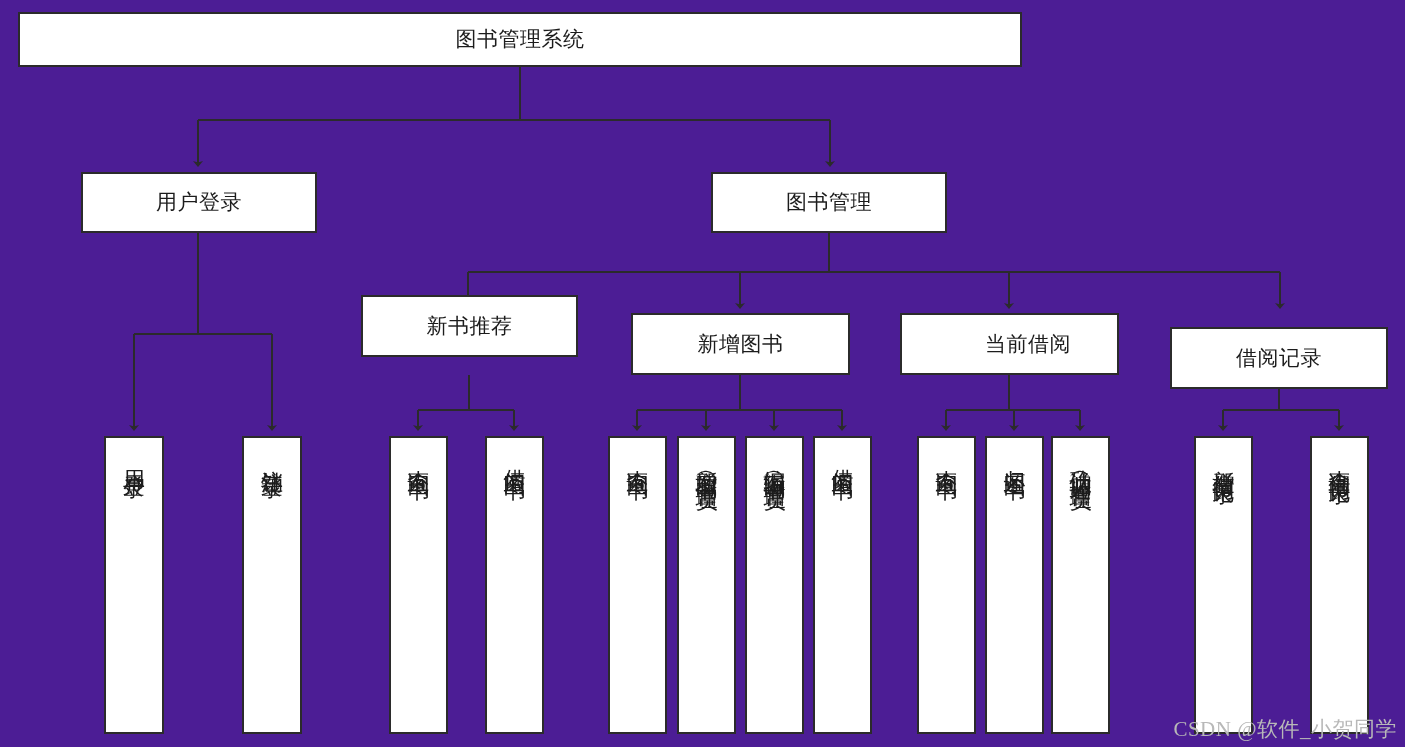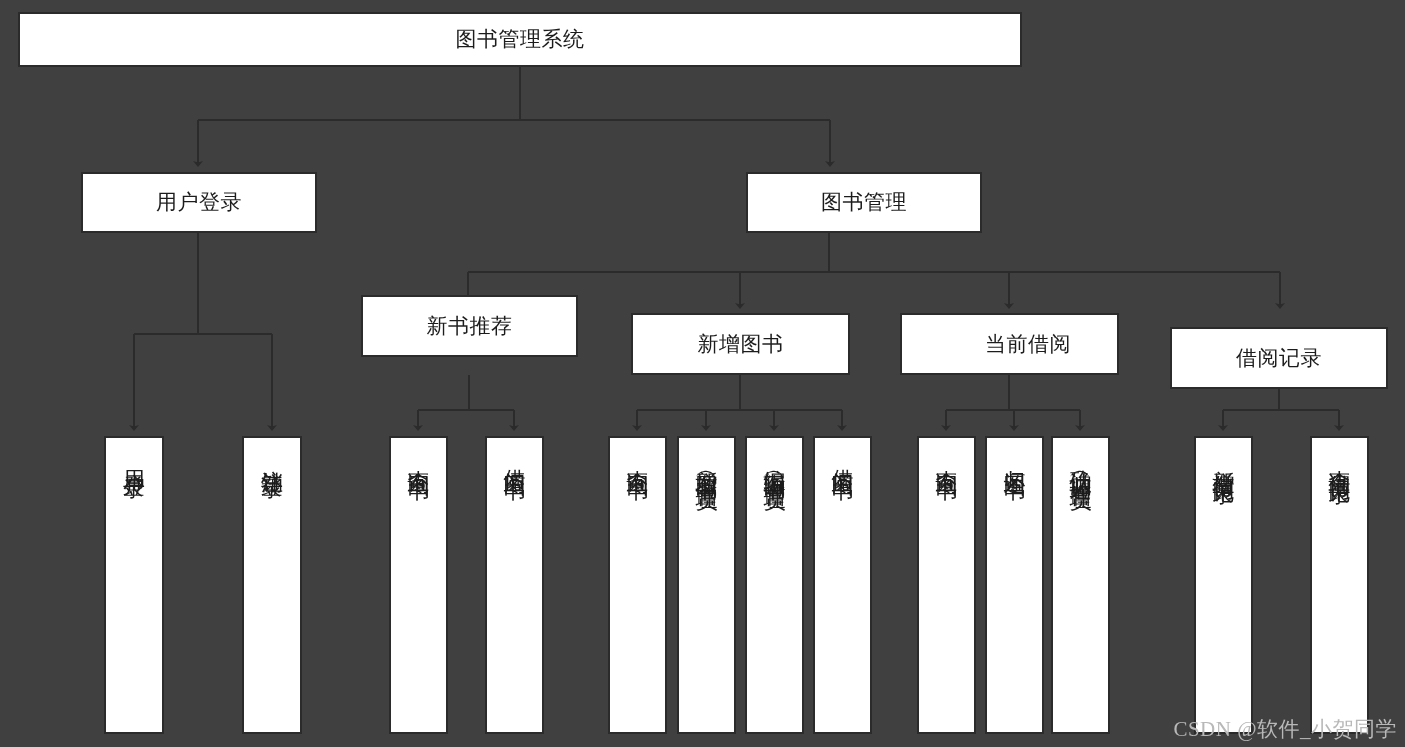--- a/index.html
+++ b/index.html
@@ -4,21 +4,21 @@
 <style>
   html, body {
     margin: 0;
     padding: 0;
     background: #ffffff;
   }
   #canvas {
     position: relative;
     width: 1405px;
     height: 747px;
-    background: #404040;
+    background: #4c1d95;
     font-family: "Liberation Sans", "DejaVu Sans", sans-serif;
     overflow: hidden;
   }
   svg.edges {
     position: absolute;
     left: 0;
     top: 0;
     width: 1405px;
     height: 747px;
   }
@@ -121,21 +121,21 @@
     </g>
   </svg>
 
   <div class="node" style="left:18px; top:12px; width:1004px; height:55px;">
     <span class="label">图书管理系统</span>
   </div>
 
   <div class="node" style="left:81px; top:172px; width:236px; height:61px;">
     <span class="label">用户登录</span>
   </div>
-  <div class="node" style="left:711px; top:172px; width:236px; height:61px;margin-left:35px;">
+  <div class="node" style="left:711px; top:172px; width:236px; height:61px;">
     <span class="label">图书管理</span>
   </div>
 
   <div class="node" style="left:361px; top:295px; width:217px; height:62px;">
     <span class="label">新书推荐</span>
   </div>
   <div class="node" style="left:631px; top:313px; width:219px; height:62px;">
     <span class="label">新增图书</span>
   </div>
   <div class="node" style="left:900px; top:313px; width:219px; height:62px;padding-left:37px;">

